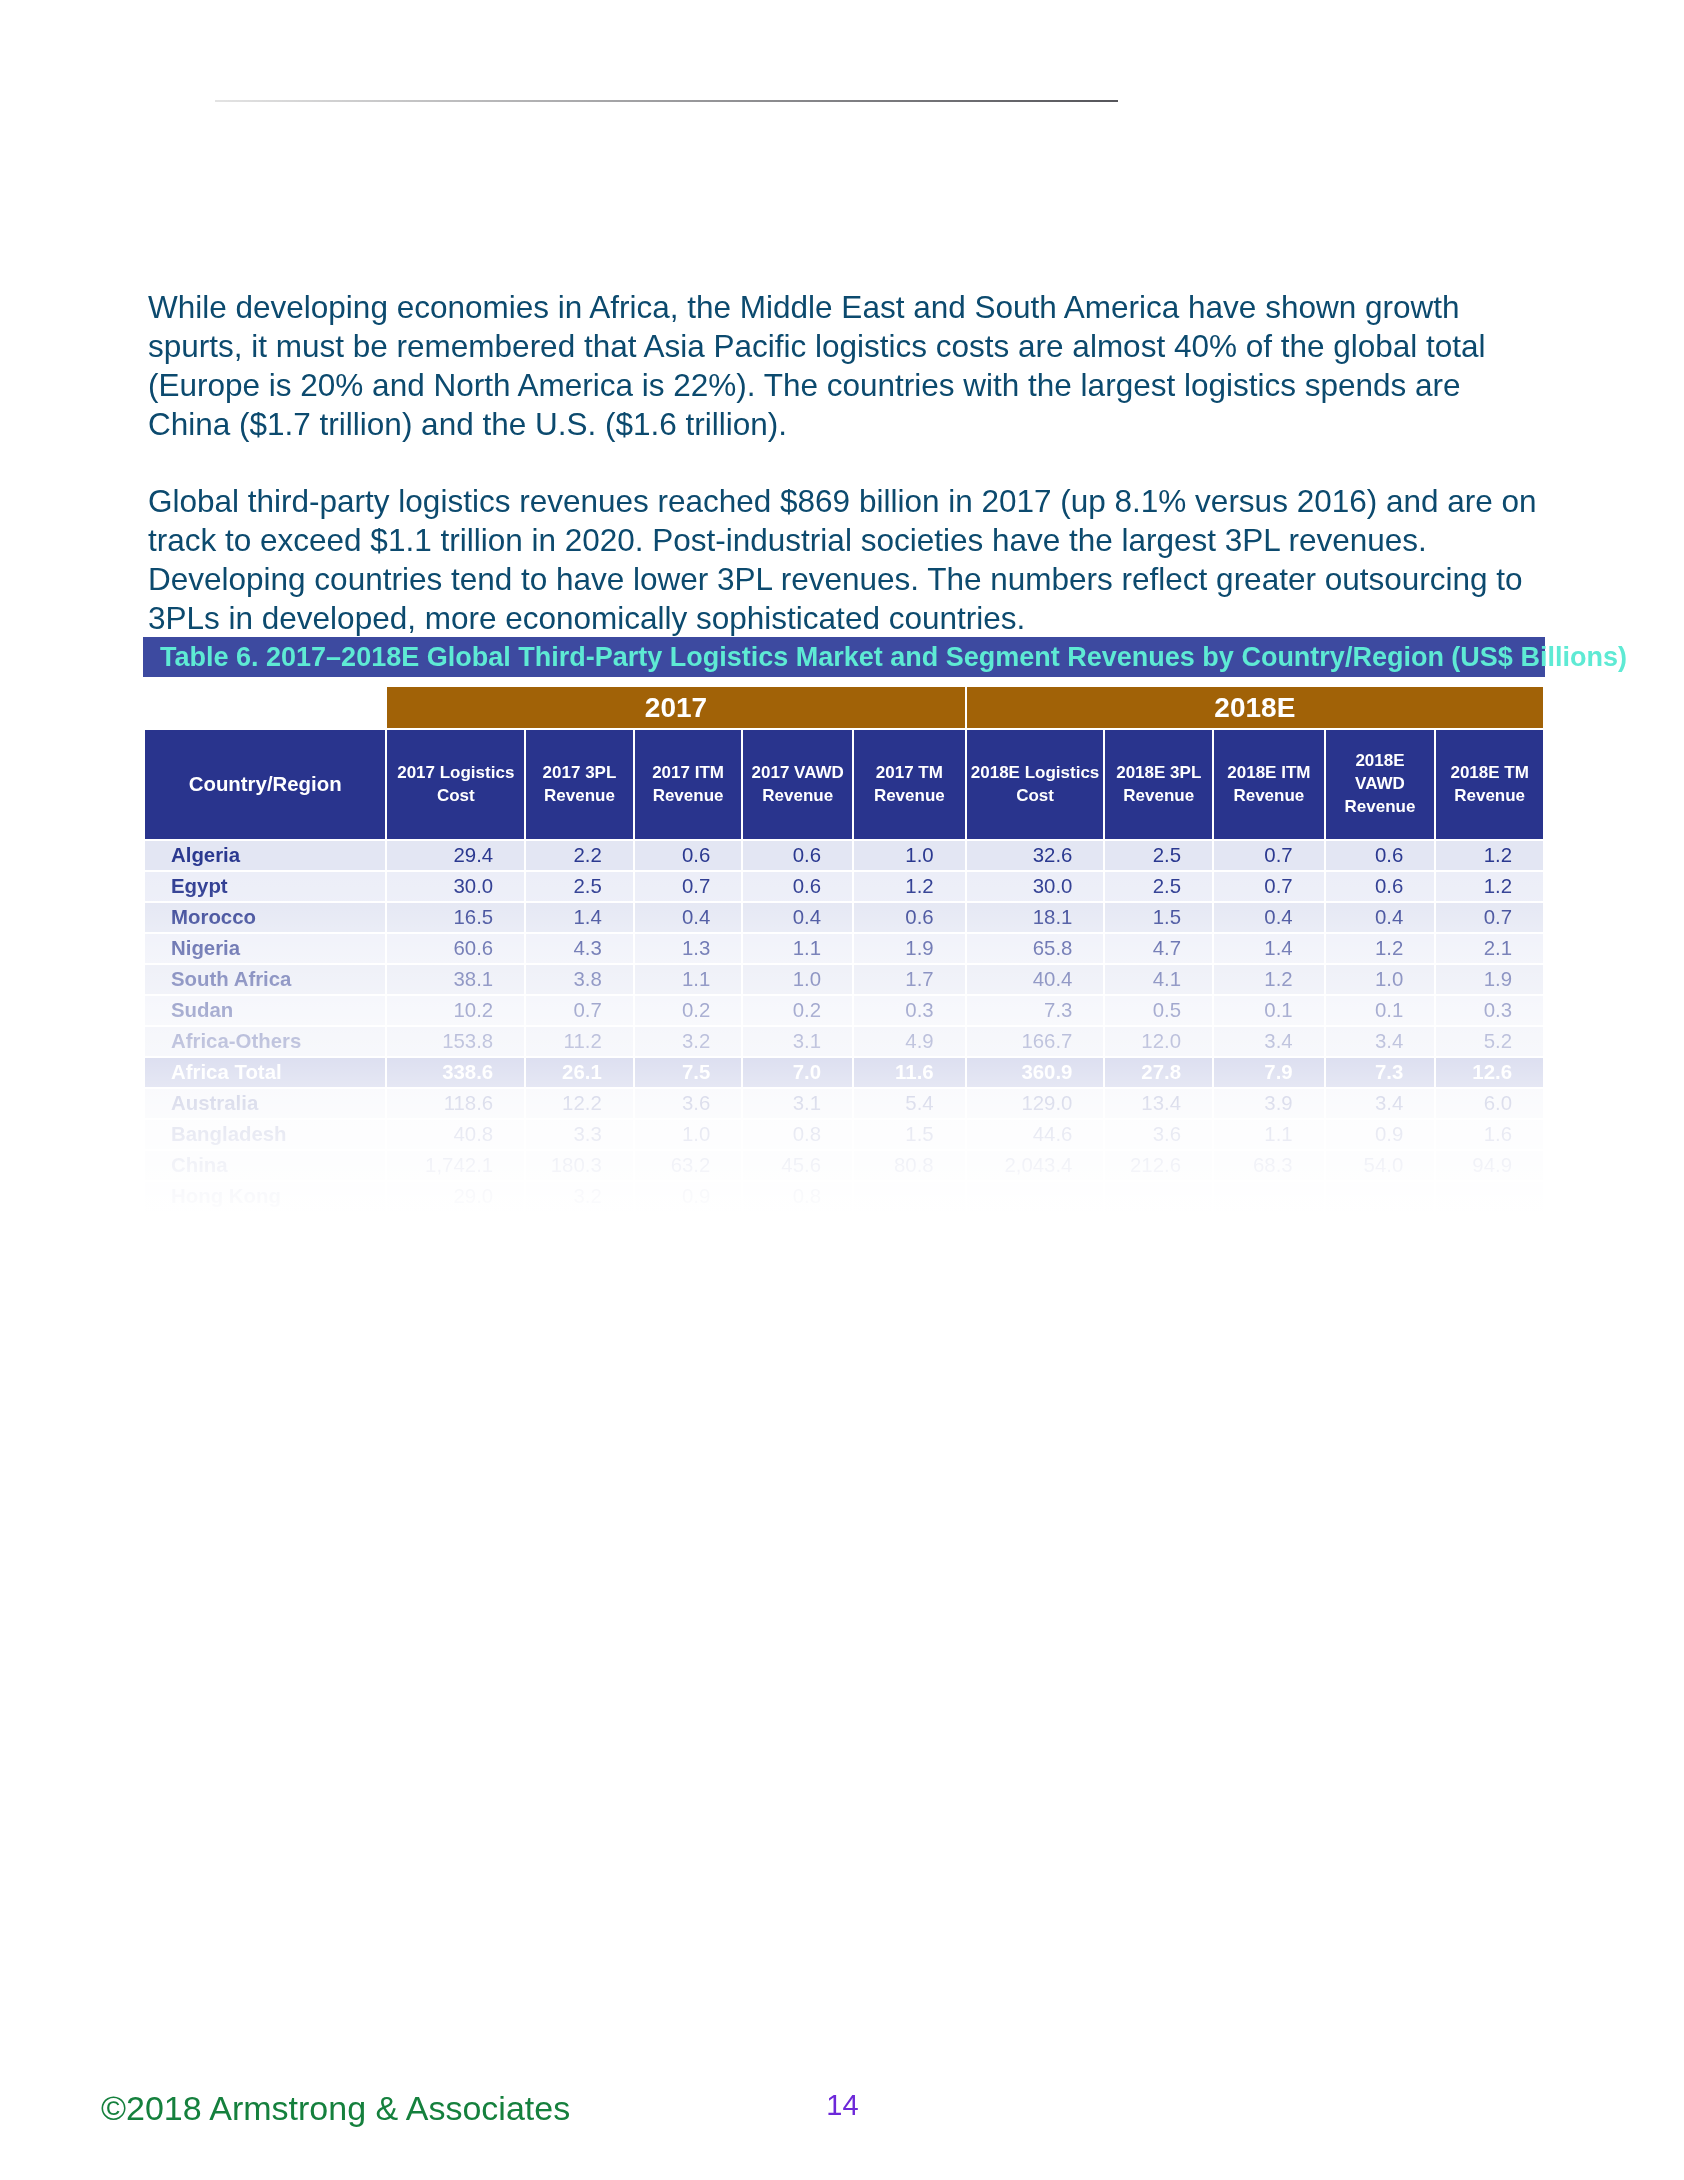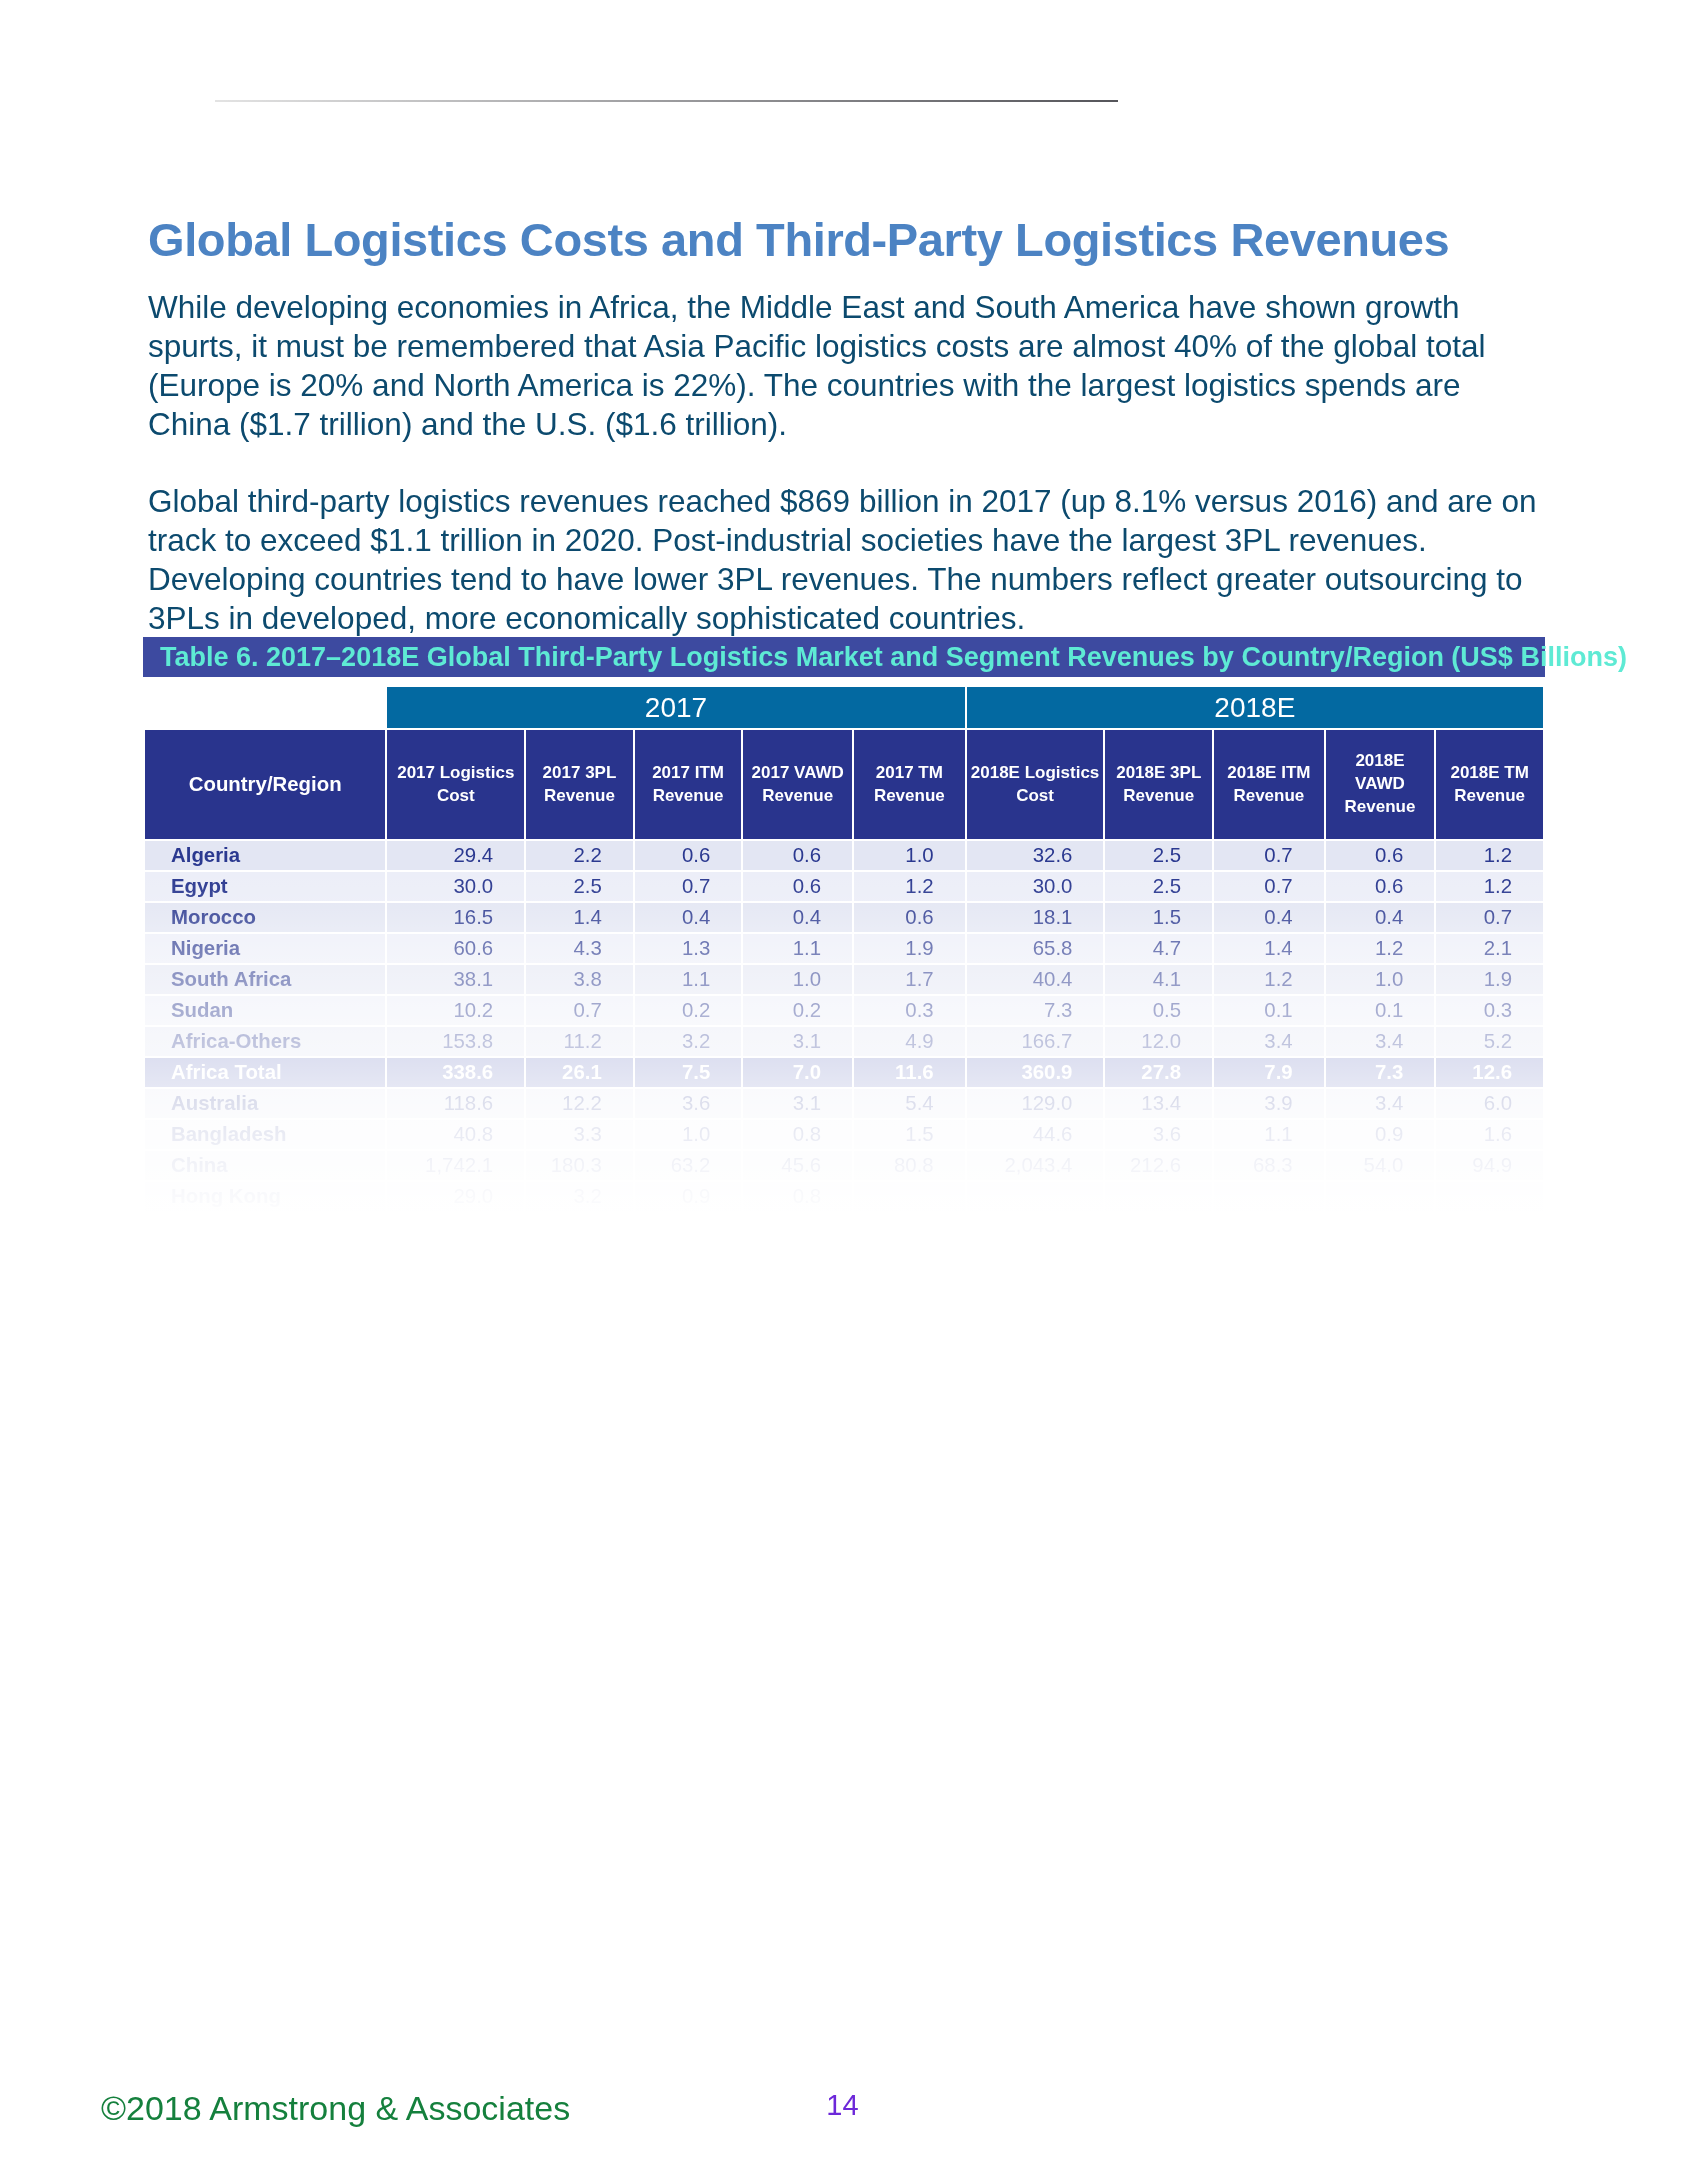--- a/index.html
+++ b/index.html
@@ -42,22 +42,22 @@
   }
   
   .tbl-wrap{position:absolute;left:143px;top:685px;width:1402px;}
   table.logistics{
     border-collapse:separate;border-spacing:2.6px;
     table-layout:fixed;width:1402px;
   }
   table.logistics th, table.logistics td{overflow:hidden;}
   th.spacer{background:#ffffff;}
   th.group{
-    background:#0369a1;color:#ffffff;
-    font-size:28px;font-weight:400;text-align:center;
+    background:#a16207;color:#ffffff;
+    font-size:28px;font-weight:700;text-align:center;
     height:39px;vertical-align:middle;
   }
   tr.col-head th{
     background:#29348d;color:#ffffff;
     font-size:17px;font-weight:700;text-align:center;
     height:109px;vertical-align:middle;line-height:1.35;
     white-space:pre-line;padding:0 3.4px;
   }
   tr.col-head th.country-h{font-size:20.4px;}
   tbody td{
@@ -96,21 +96,20 @@
     font-size:29px;color:#6d28d9;
   }
 </style>
 </head>
 <body>
 
 <div id="page">
 
   <div class="header-rule"></div>
 
-  <h1 class="doc-title">Global Logistics Costs and Third-Party Logistics Revenues</h1>
 
   <p class="para para-1">While developing economies in Africa, the Middle East and South America have shown growth spurts, it must be remembered that Asia Pacific logistics costs are almost 40% of the global total (Europe is 20% and North America is 22%). The countries with the largest logistics spends are China ($1.7 trillion) and the U.S. ($1.6 trillion).</p>
   <p class="para para-2">Global third-party logistics revenues reached $869 billion in 2017 (up 8.1% versus 2016) and are on track to exceed $1.1 trillion in 2020. Post-industrial societies have the largest 3PL revenues. Developing countries tend to have lower 3PL revenues. The numbers reflect greater outsourcing to 3PLs in developed, more economically sophisticated countries.</p>
 
   <div class="caption-bar">Table 6. 2017–2018E Global Third-Party Logistics Market and Segment Revenues by Country/Region (US$ Billions)</div>
 
   <div class="tbl-wrap">
     <table class="logistics">
       <colgroup>
         <col style="width:239px">

